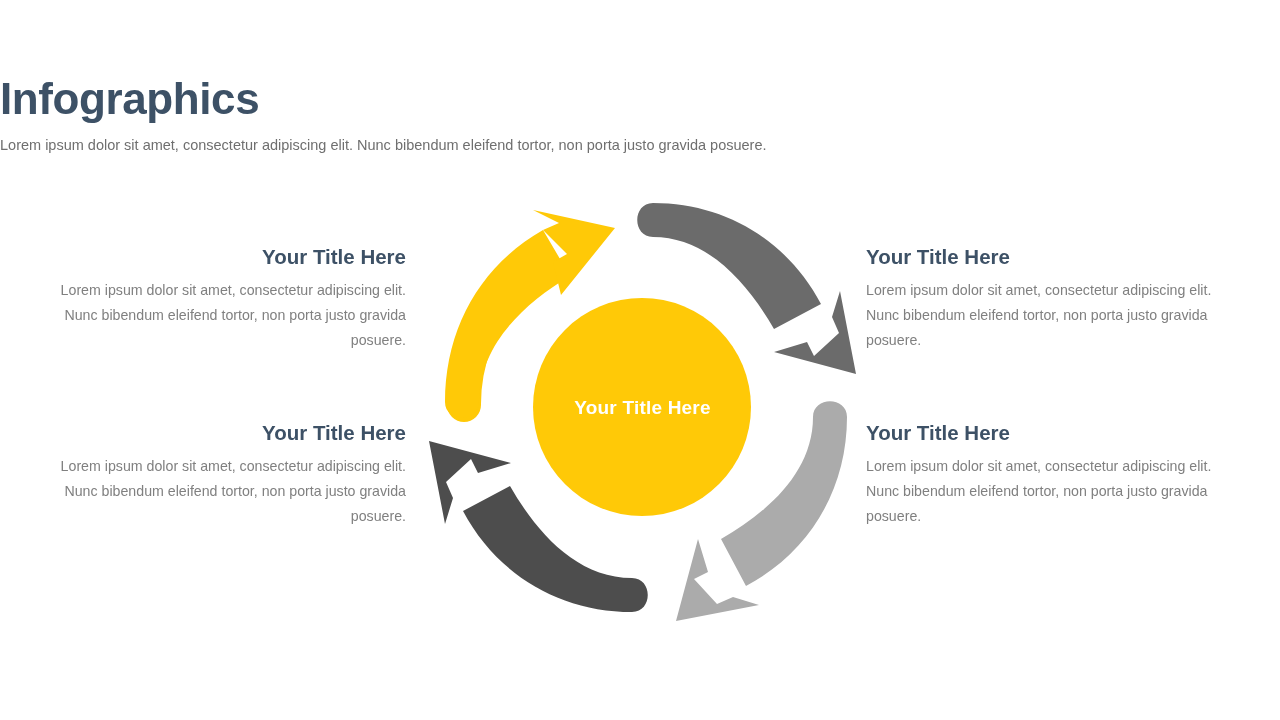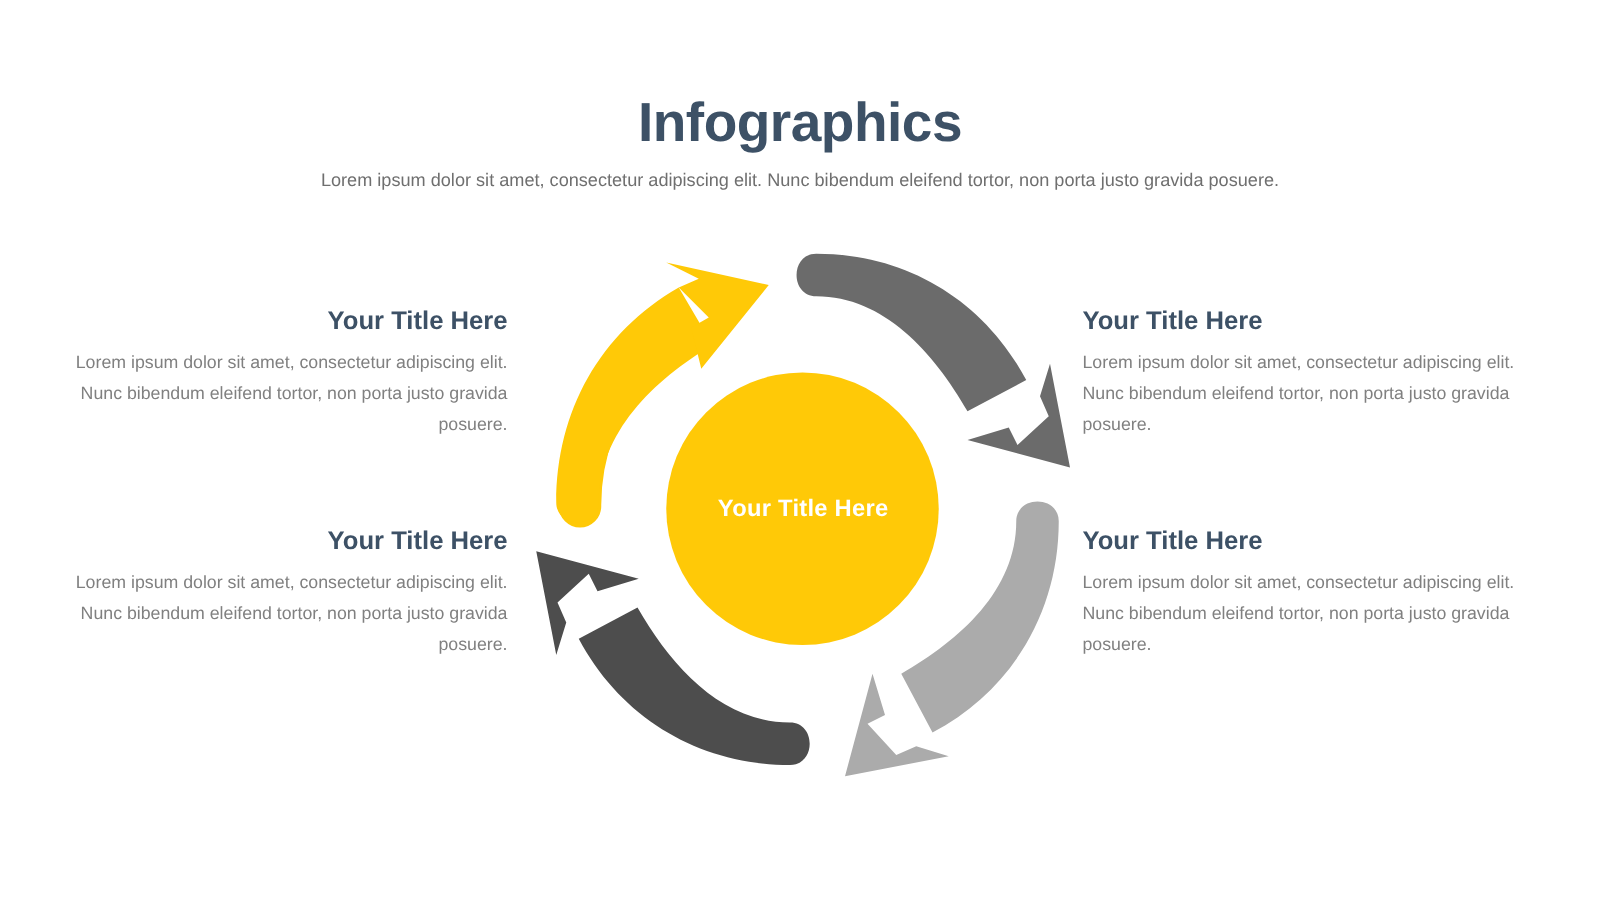--- a/index.html
+++ b/index.html
@@ -15,21 +15,21 @@
     overflow: hidden;
     position: relative;
   }
 
   
   .header {
     position: absolute;
     top: 76px;
     left: 0;
     width: 1280px;
-    text-align: center;
+    text-align: left;
   }
   .page-title {
     font-size: 44px;
     font-weight: bold;
     color: #3d5166;
     letter-spacing: -0.4px;
     line-height: 1.05;
     margin: 0;
   }
   .page-subtitle {

